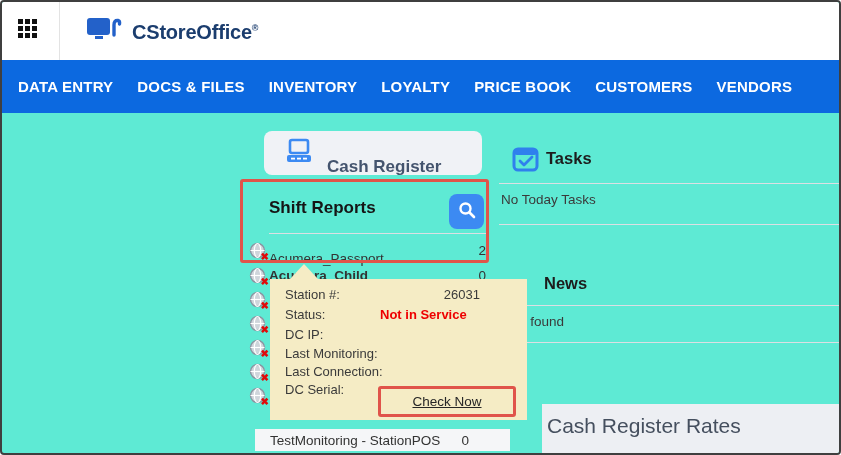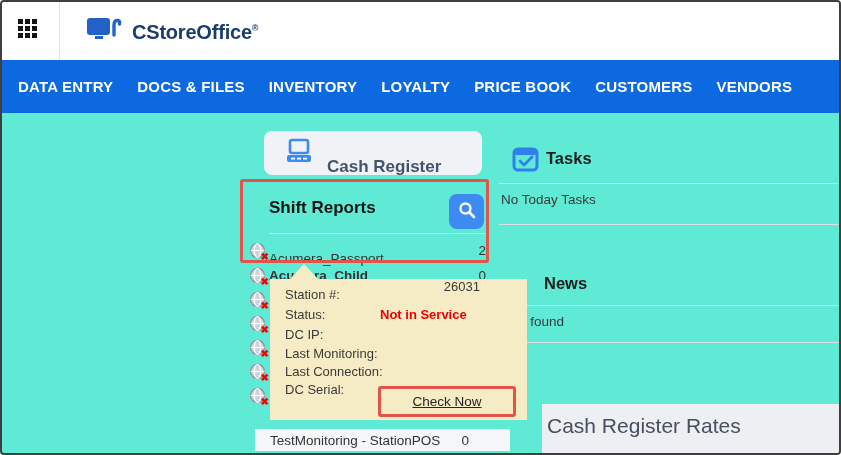--- a/index.html
+++ b/index.html
@@ -209,21 +209,21 @@
   <span class="rates-title">Cash Register Rates</span>
 
   <div class="mon-row">
     <span>TestMonitoring - StationPOS</span>
     <span class="cnt">0</span>
   </div>
 
   <div class="tooltip">
     <div class="arrow"></div>
     <span class="tt-row" style="top:8px;">Station #:</span>
-    <span class="tt-val-right" style="top:0;margin-left:28px;">26031</span>
+    <span class="tt-val-right" style="top:8px;margin-left:28px;">26031</span>
     <span class="tt-row" style="top:28px;">Status:</span>
     <span class="tt-status" style="top:28px;">Not in Service</span>
     <span class="tt-row" style="top:48px;">DC IP:</span>
     <span class="tt-row" style="top:67px;">Last Monitoring:</span>
     <span class="tt-row" style="top:85px;">Last Connection:</span>
     <span class="tt-row" style="top:103px;">DC Serial:</span>
     <div class="checknow-box">
       <span class="checknow-link">Check Now</span>
     </div>
   </div>

